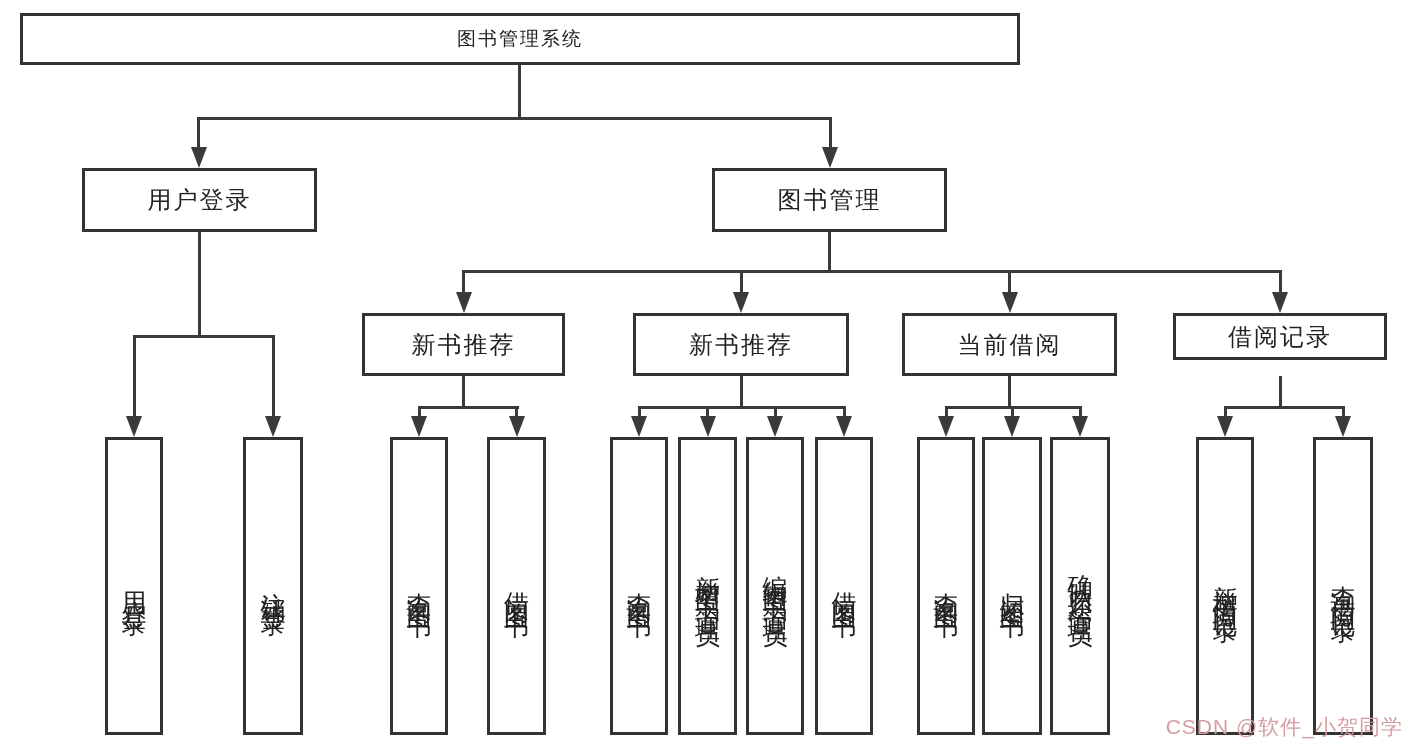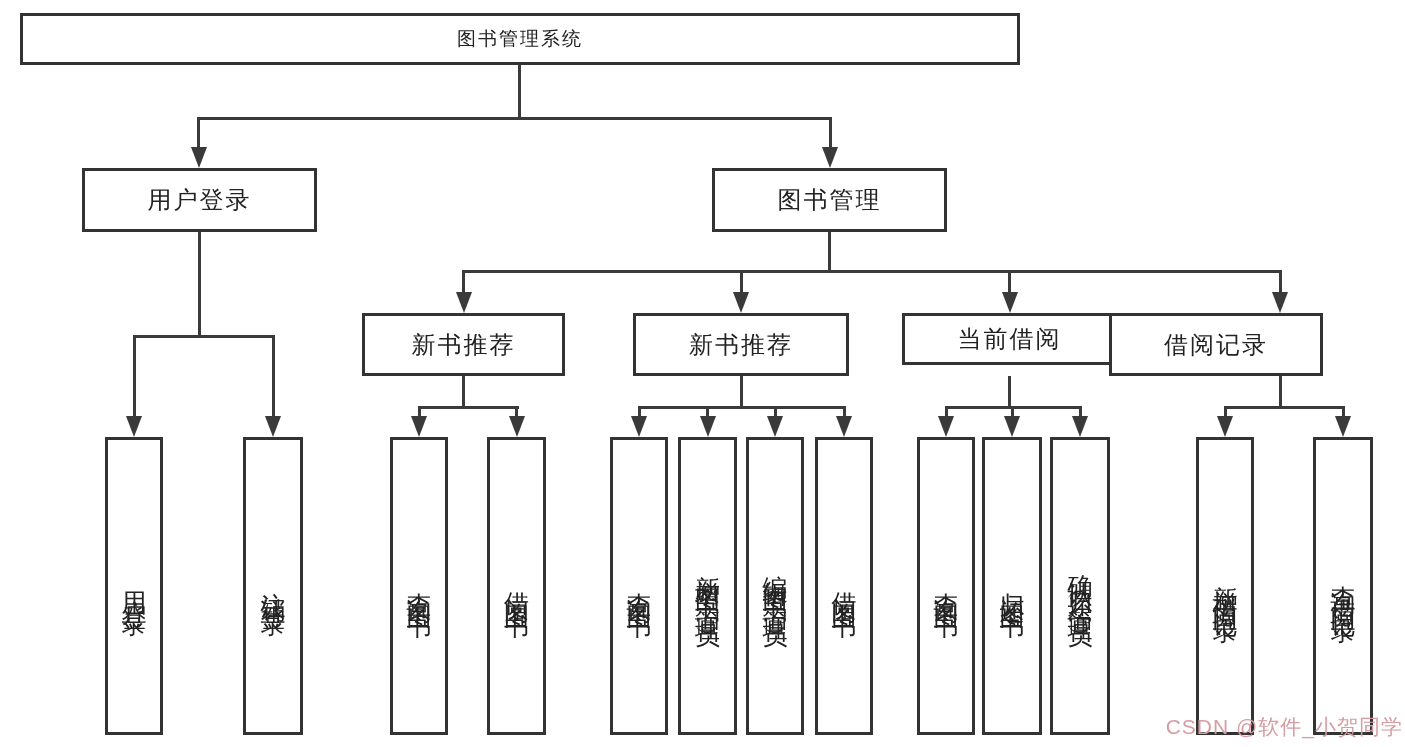--- a/index.html
+++ b/index.html
@@ -70,24 +70,24 @@
   <div class="box" style="left:712px;top:168px;width:235px;height:64px;">
     <span class="hlabel">图书管理</span>
   </div>
 
   <div class="box" style="left:362px;top:313px;width:203px;height:63px;">
     <span class="hlabel">新书推荐</span>
   </div>
   <div class="box" style="left:633px;top:313px;width:216px;height:63px;">
     <span class="hlabel">新书推荐</span>
   </div>
-  <div class="box" style="left:902px;top:313px;width:215px;height:52px;">
+  <div class="box" style="left:902px;top:313px;width:215px;height:63px;">
     <span class="hlabel">当前借阅</span>
   </div>
-  <div class="box" style="left:1109px;top:313px;width:214px;height:63px;">
+  <div class="box" style="left:1173px;top:313px;width:214px;height:47px;">
     <span class="hlabel">借阅记录</span>
   </div>
 
   <div class="box leaf" style="left:105px;width:58px;">
     <span class="vtext">用户登录</span>
   </div>
   <div class="box leaf" style="left:243px;width:60px;">
     <span class="vtext">注销登录</span>
   </div>
 

